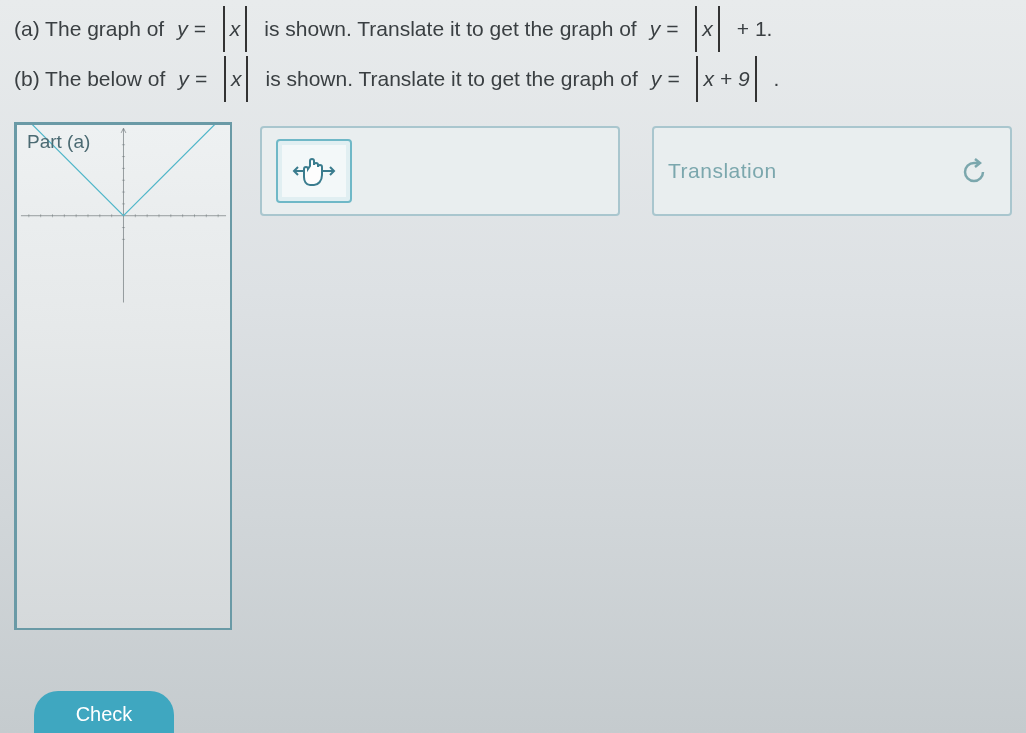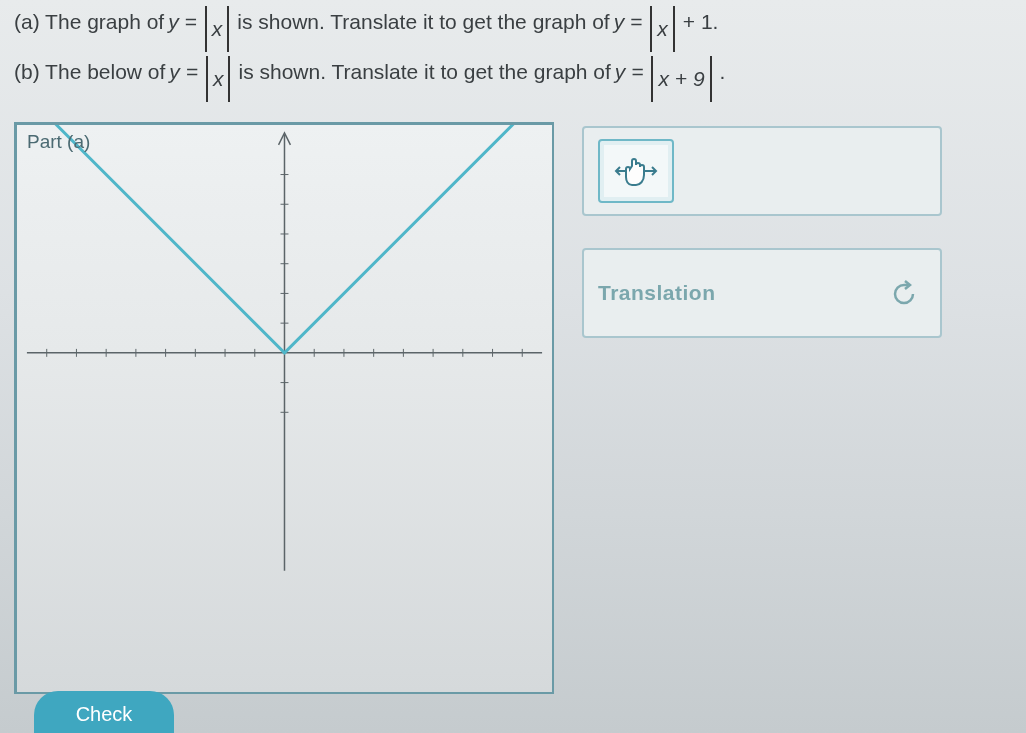--- a/index.html
+++ b/index.html
@@ -21,22 +21,23 @@
   .instruction {
     font-size: 22px;
     color: #3a3f42;
     margin-bottom: 18px;
   }
   .sub-line {
     font-size: 21px;
     color: #3a3f42;
     margin-bottom: 12px;
     display: flex;
+    align-items: center;
     flex-wrap: wrap;
-    gap: 4px;
+    gap: 13px;
   }
   .abs {
     display: inline-flex;
     align-items: center;
     padding: 0 3px;
     position: relative;
     height: 38px;
     margin: 0 4px;
   }
   .abs::before, .abs::after {
@@ -53,21 +54,21 @@
   .italic { font-style: italic; }
 
   .work-area {
     display: flex;
     margin-top: 24px;
     gap: 28px;
     align-items: flex-start;
   }
   .graph-panel {
     width: 540px;
-    height: 572px;
+    height: 508px;
     border: 2px solid #6a9aa6;
     border-top-width: 3px;
     border-left-width: 3px;
     background: linear-gradient(180deg, #eef1f2 0%, #e6e9ea 40%, #d5d9db 100%);
     position: relative;
     overflow: hidden;
     padding-left: 32px;
   }
   .part-label {
     position: absolute;
@@ -78,24 +79,23 @@
     z-index: 3;
   }
   .axes {
     position: absolute;
     inset: 0;
     pointer-events: none;
   }
   .tools {
     flex: 1;
     display: flex;
-    flex-direction: column;
+    flex-direction: row;
     gap: 32px;
     padding-top: 4px;
-    font-weight: bold;
   }
   .tool-row {
     width: 360px;
     height: 90px;
     border: 2px solid #a9c6ce;
     border-radius: 4px;
     background: #e9eeef;
     display: flex;
     align-items: center;
     padding: 8px 14px;

